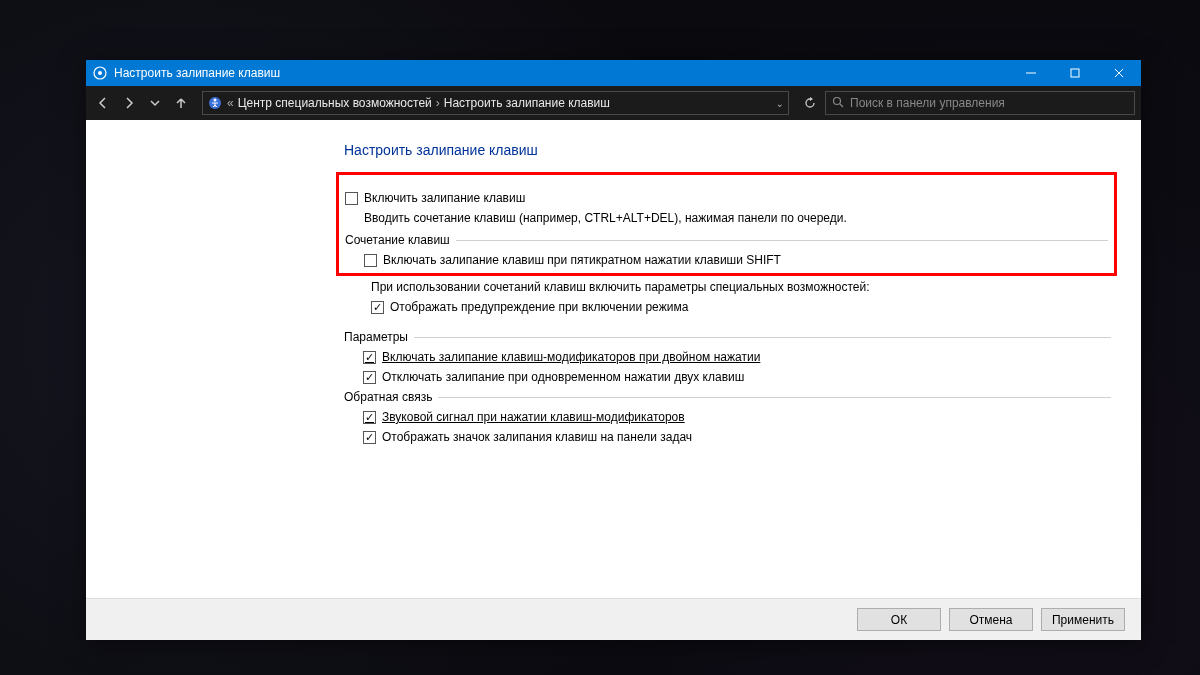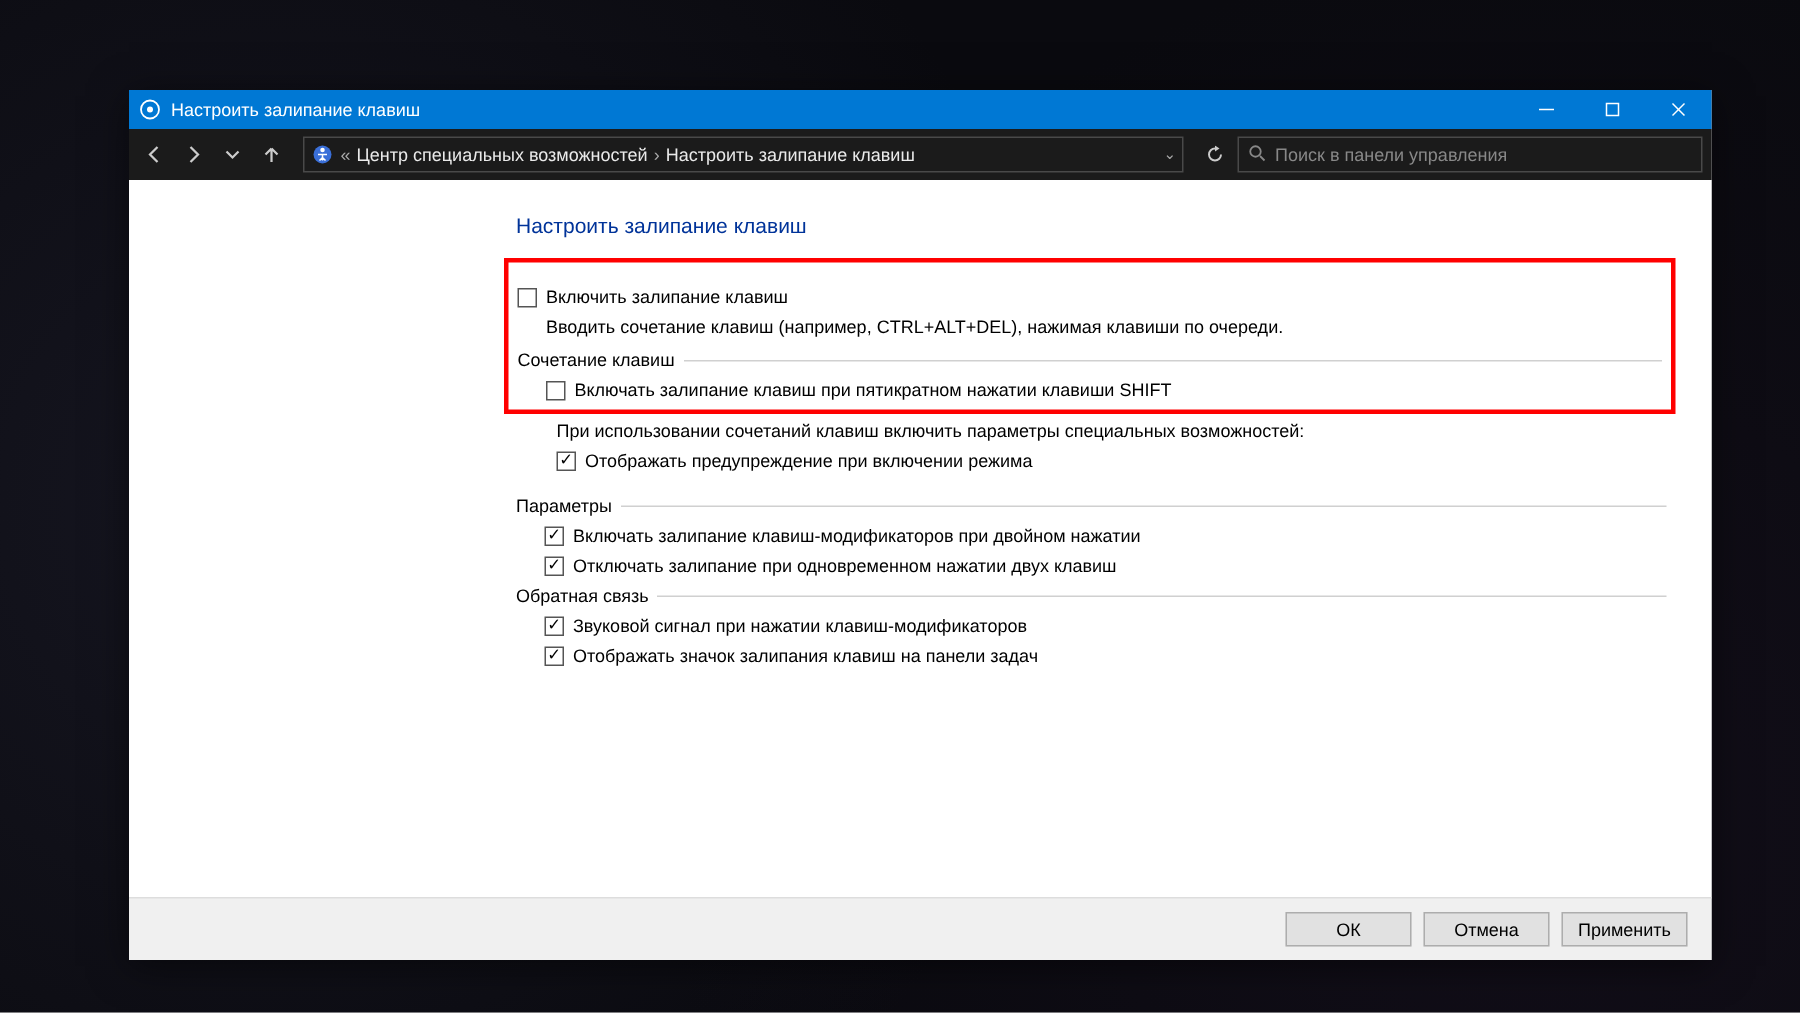--- a/index.html
+++ b/index.html
@@ -155,21 +155,21 @@
     background: #f0f0f0;
   }
   .btn {
     min-width: 84px; height: 23px;
     border: 1px solid #adadad;
     background: #e1e1e1;
     font-size: 12px;
     padding: 0 10px;
     display: inline-flex; align-items: center; justify-content: center;
   }
-  .mb-10 { margin-bottom: 10px; }
+  .mb-10 { margin-bottom: 10px; text-decoration: underline; }
 </style>
 </head>
 <body>
 
 <div class="window">
 
   <div class="titlebar">
     <span class="titlebar-icon">
       <svg viewBox="0 0 16 16">
           <circle cx="8" cy="8" r="6" fill="none" stroke="#fff" stroke-width="1.2"></circle>
@@ -252,21 +252,21 @@
   </div>
 
   <div class="content">
     <div class="page-heading">Настроить залипание клавиш</div>
 
     <div class="highlight-box">
       <div class="cb-row">
         <span class="cb"></span>
         <span>Включить залипание клавиш</span>
       </div>
-      <div class="desc-text">Вводить сочетание клавиш (например, CTRL+ALT+DEL), нажимая клавиши по очереди.</div>
+      <div class="desc-text">Вводить сочетание клавиш (например, CTRL+ALT+DEL), нажимая панели по очереди.</div>
 
       <div class="groupbox">
         <div class="groupbox-legend">
           <span>Сочетание клавиш</span>
           <div class="rule"></div>
         </div>
         <div class="groupbox-body">
           <div class="cb-row">
             <span class="cb"></span>
             <span>Включать залипание клавиш при пятикратном нажатии клавиши SHIFT</span>

